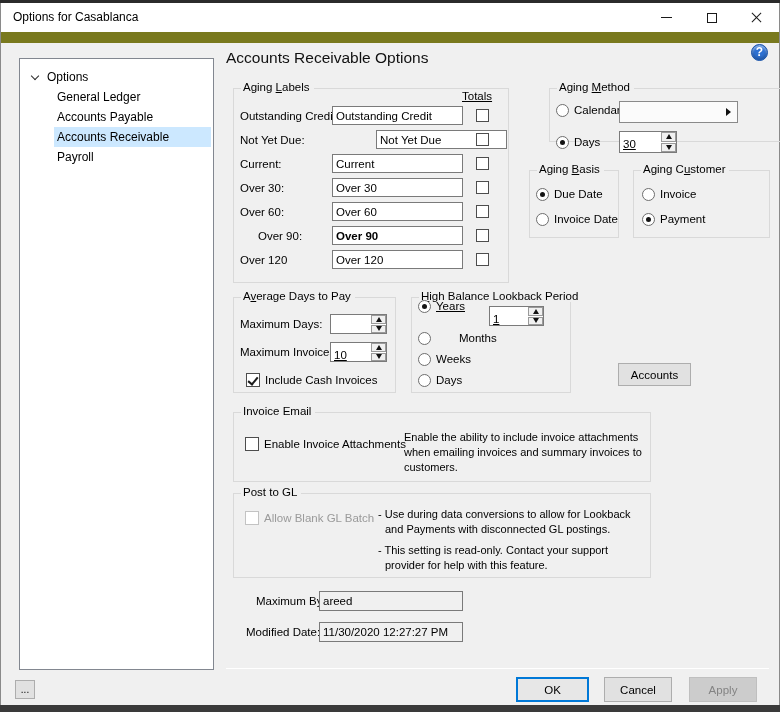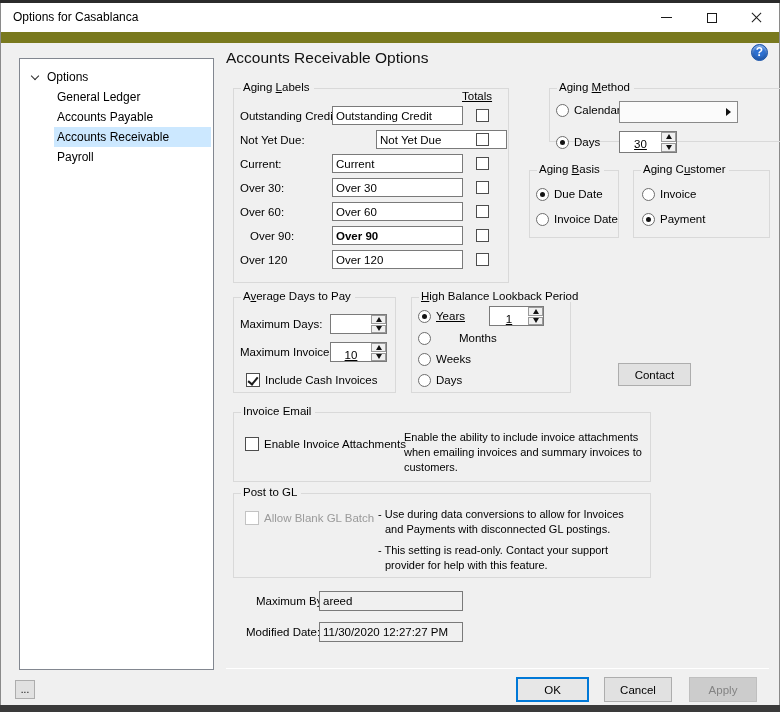--- a/index.html
+++ b/index.html
@@ -48,21 +48,21 @@
 
   .cb { width:14px; height:14px; border:1px solid #4d4d4d; background:#fff; position:relative; display:inline-block; flex:none; }
   .cb.checked::after { content:""; position:absolute; left:3px; top:1px; width:4px; height:8px; border-right:2px solid #1a1a1a; border-bottom:2px solid #1a1a1a; transform:rotate(40deg); }
   .cb.disabled { border-color:#c3c3c3; }
   .cb.small { width:13px; height:13px; }
 
   .radio { width:13px; height:13px; border:1px solid #6e6e6e; border-radius:50%; background:#fff; position:relative; display:inline-block; flex:none; }
   .radio.checked::after { content:""; position:absolute; left:3px; top:3px; width:5px; height:5px; border-radius:50%; background:#141414; }
 
   .spinner { position:absolute; display:flex; border:1px solid #7a7a7a; background:#fff; }
-  .spin-val { border:0; outline:0; flex:1; min-width:0; text-align:center; padding:12px 3px; font:11.5px "Liberation Sans",sans-serif; background:transparent;text-decoration:underline; }
+  .spin-val { border:0; outline:0; flex:1; min-width:0; text-align:left; padding:12px 3px; font:11.5px "Liberation Sans",sans-serif; background:transparent;text-decoration:underline; }
   .spin-btns { width:15px; display:flex; flex-direction:column; }
   .spin-half { flex:1; background:#f0f0f0; border:1px solid #9a9a9a; display:flex; align-items:center; justify-content:center; }
   .spin-half + .spin-half { margin-top:1px; }
   .tri-up   { width:0; height:0; border-left:3.5px solid transparent; border-right:3.5px solid transparent; border-bottom:5px solid #111; display:block; }
   .tri-down { width:0; height:0; border-left:3.5px solid transparent; border-right:3.5px solid transparent; border-top:5px solid #111; display:block; }
   .tri-right{ width:0; height:0; border-top:4px solid transparent; border-bottom:4px solid transparent; border-left:5px solid #111; display:block; }
 
   .dropdown { position:absolute; border:1px solid #8a8a8a; background:#fbfbfb; display:flex; align-items:center; justify-content:flex-end; padding-right:6px; }
 
   .page-title { position:absolute; left:225px; top:6px; font-size:15.5px; color:#111; }
@@ -157,21 +157,21 @@
         </div>
       <input class="txt" style="left: 98px; top: 89px; width: 131px; height: 19px;" value="Over 30">
       <span class="cb small" style="position:absolute; left:242px; top:92px;"></span>
 
       <div class="flexrow" style="left:6px; top:113px; height:19px;">
           <span>Over 60:</span>
         </div>
       <input class="txt" style="left: 98px; top: 113px; width: 131px; height: 19px;" value="Over 60">
       <span class="cb small" style="position:absolute; left:242px; top:116px;"></span>
 
-      <div class="flexrow" style="left:16px; top:137px; height:19px;">
+      <div class="flexrow" style="left:24px; top:137px; height:19px;">
           <span>Over 90:</span>
         </div>
       <input class="txt" style="left: 98px; top: 137px; width: 131px; height: 19px; font-weight: bold;" value="Over 90">
       <span class="cb small" style="position:absolute; left:242px; top:140px;"></span>
 
       <div class="flexrow" style="left:6px; top:161px; height:19px;">
           <span>Over 120</span>
         </div>
       <input class="txt" style="left: 98px; top: 161px; width: 131px; height: 19px;" value="Over 120">
       <span class="cb small" style="position:absolute; left:242px; top:164px;"></span>
@@ -258,21 +258,21 @@
         </span>
       </span>
       <div class="flexrow" style="left:12px; top:74px; height:16px;">
         <span class="cb checked"></span>
         <span>Include Cash Invoices</span>
       </div>
     </div>
 
     <div class="grp" style="left:410px; top:254px; width:160px; height:96px;">
       <span class="grp-title"><span></span><span class="mn">H</span><span>igh Balance Lookback Period</span></span>
-      <div class="flexrow" style="left:6px; top:10px; height:16px;text-decoration:underline;">
+      <div class="flexrow" style="left:6px; top:0; height:16px;text-decoration:underline;">
         <span class="radio checked"></span>
         <span>Years</span>
       </div>
       <span class="spinner" style="left:77px; top:8px; width:55px; height:20px;">
         <input class="spin-val" value="1" style="">
         <span class="spin-btns">
           <span class="spin-half">
               <i class="tri-up"></i>
             </span>
           <span class="spin-half">
@@ -287,21 +287,21 @@
       <div class="flexrow" style="left:6px; top:53px; height:16px;">
         <span class="radio"></span>
         <span>Weeks</span>
       </div>
       <div class="flexrow" style="left:6px; top:74px; height:16px;">
         <span class="radio"></span>
         <span>Days</span>
       </div>
     </div>
 
-    <button class="btn" style="left:617px; top:320px; width:73px; height:23px;">Contact</button>
+    <button class="btn" style="left:617px; top:320px; width:73px; height:23px;">Accounts</button>
 
     <div class="grp" style="left:232px; top:369px; width:418px; height:70px;">
       <span class="grp-title">Invoice Email</span>
       <div class="flexrow" style="left:11px; top:23px; height:16px;">
         <span class="cb"></span>
         <span>Enable Invoice Attachments</span>
       </div>
       <div class="desc" style="left:170px; top:17px;">
         <div>Enable the ability to include invoice attachments</div>
         <div>when emailing invoices and summary invoices to</div>
@@ -309,21 +309,21 @@
       </div>
     </div>
 
     <div class="grp" style="left:232px; top:450px; width:418px; height:85px;">
       <span class="grp-title">Post to GL</span>
       <div class="flexrow gray" style="left:11px; top:16px; height:16px;">
         <span class="cb disabled"></span>
         <span>Allow Blank GL Batch</span>
       </div>
       <div class="desc" style="left:144px; top:13px;">
-        <div>- Use during data conversions to allow for Invoices</div>
+        <div>- Use during data conversions to allow for Lookback</div>
         <div class="indent">and Payments with disconnected GL postings.</div>
         <div style="height:6px;"></div>
         <div>- This setting is read-only. Contact your support</div>
         <div class="indent">provider for help with this feature.</div>
       </div>
     </div>
 
     <div class="flexrow" style="left:255px; top:548px; height:20px;">
         <span>Maximum By:</span>
       </div>

